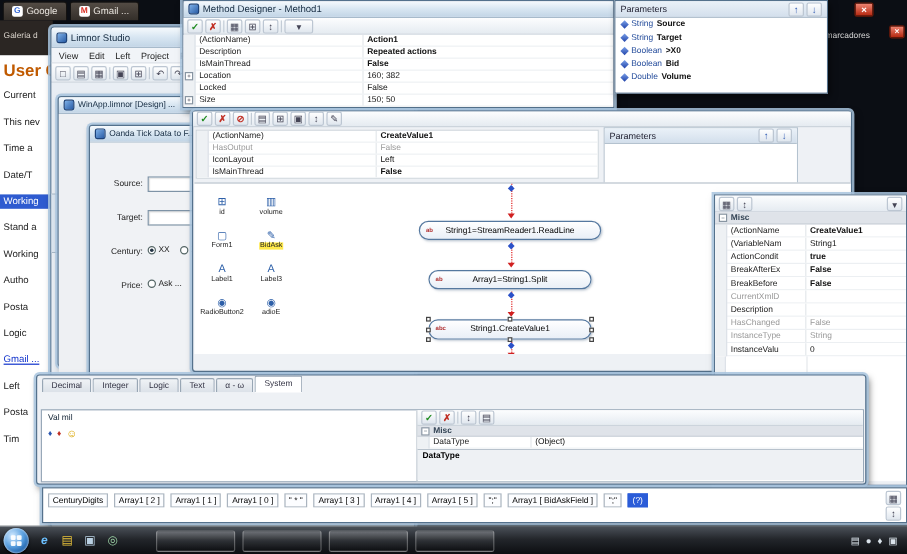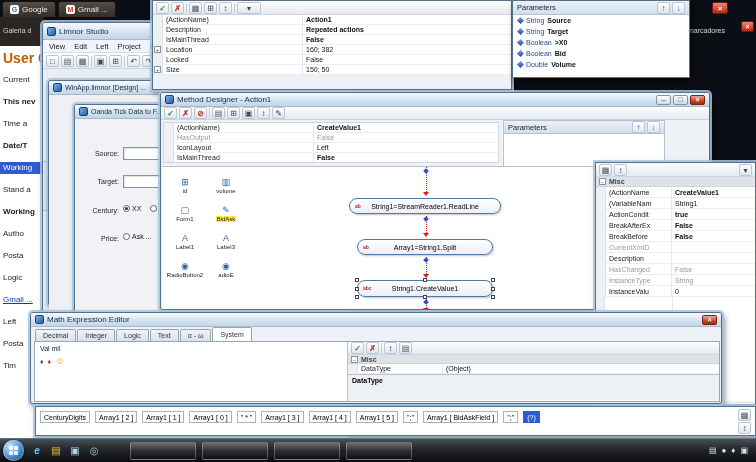--- a/index.html
+++ b/index.html
@@ -74,21 +74,21 @@
 .tab.active{background:#fff;height:14px;line-height:14px;position:relative;z-index:2}
 
 .etoken{border:1px solid #aab4bf;background:#fcfdff;padding:0 3px;height:12px;line-height:11px;font-size:7px;white-space:nowrap}
 .etoken.hl{background:#2b5cd8;border-color:#2b5cd8;color:#fff}
 
 .btab{display:flex;align-items:center;gap:3px;height:16px;padding:0 7px;background:linear-gradient(#544c45,#332e29);border:1px solid #141210;border-bottom:none;border-radius:3px 3px 0 0;color:#e8e4de;font-size:8px;white-space:nowrap}
 .bfav{width:9px;height:9px;border-radius:2px;background:#fff;font-size:7px;line-height:9px;text-align:center;font-weight:bold;flex:0 0 auto}
 .bfav.g{color:#3367d6}.bfav.m{color:#d93025}
 .pl{height:12px;line-height:12px;margin-bottom:10px;font-size:8px;color:#222;padding-left:3px;white-space:nowrap;overflow:hidden}
 .pl.heading{color:#c05a00;font-weight:bold;font-size:14px}
-.pl.b{font-weight:bold}
+.pl.b{font-weight:normal}
 .pl.sel{background:#2e5bd0;color:#fff}
 .pl.link{color:#1133cc;text-decoration:underline}
 
 .flabel{position:absolute;width:44px;text-align:right;font-size:7px;color:#222;line-height:10px}
 .inp{position:absolute;width:100px;height:13px;border:1px solid #7e93a6;background:#fff;box-shadow:inset 1px 1px 1px rgba(0,0,0,.12)}
 .ritem{display:flex;align-items:center;gap:2px;font-size:7px;color:#222}
 .radio{width:7px;height:7px;border:1px solid #566;border-radius:50%;background:#fff;position:relative;flex:0 0 auto}
 .ritem.on .radio::after{content:"";position:absolute;left:1px;top:1px;width:3px;height:3px;border-radius:50%;background:#234}
 .optrow{position:absolute;display:flex;gap:9px}
 
@@ -251,20 +251,24 @@
         <span class="ritem">
           <span class="radio"></span>
           <span>Ask ...</span>
         </span>
 
     </div>
   </div>
 </div>
 
 <div class="win" style="left:152px;top:0;width:360px;height:90px;border-radius:0">
+  <div class="titlebar">
+    <span class="appicon"></span>
+    <span>Method Designer - Method1</span>
+  </div>
   <div class="toolbar">
 
       <span class="tb raised green">✓</span>
 
       <span class="tb raised red">✗</span>
 
       <span class="tb sep"></span>
 
       <span class="tb raised">▦</span>
 
@@ -358,29 +362,20 @@
       <div class="pitem">
         <span class="pdiamond"></span>
         <span class="ptype">Double</span>
         <span class="pbold">Volume</span>
       </div>
 
   </div>
 </div>
 
 <div class="win" style="left:160px;top:92px;width:550px;height:218px">
-  <div class="titlebar">
-    <span class="appicon"></span>
-    <span>Method Designer - Action1</span>
-    <span class="capbtns">
-      <span class="cap">–</span>
-      <span class="cap">□</span>
-      <span class="cap close">×</span>
-    </span>
-  </div>
   <div class="toolbar" style="height:13px">
 
       <span class="tb raised green">✓</span>
 
       <span class="tb raised red">✗</span>
 
       <span class="tb raised red">⊘</span>
 
       <span class="tb sep"></span>
 
@@ -603,27 +598,20 @@
       </div>
 
   </div>
   <div style="position:relative;height:104px;background:#fff">
     <div style="position:absolute;left:76px;top:0;bottom:0;width:1px;background:#e4e8ec"></div>
     <div style="position:absolute;left:0;top:0;bottom:0;width:9px;background:#eef1f4;border-right:1px solid #dde2e8"></div>
   </div>
 </div>
 
 <div class="win" style="left:30px;top:312px;width:692px;height:92px">
-  <div class="titlebar">
-    <span class="appicon"></span>
-    <span>Math Expression Editor</span>
-    <span class="capbtns">
-      <span class="cap close">×</span>
-    </span>
-  </div>
   <div class="tabs">
 
       <span class="tab">Decimal</span>
 
       <span class="tab">Integer</span>
 
       <span class="tab">Logic</span>
 
       <span class="tab">Text</span>
 

